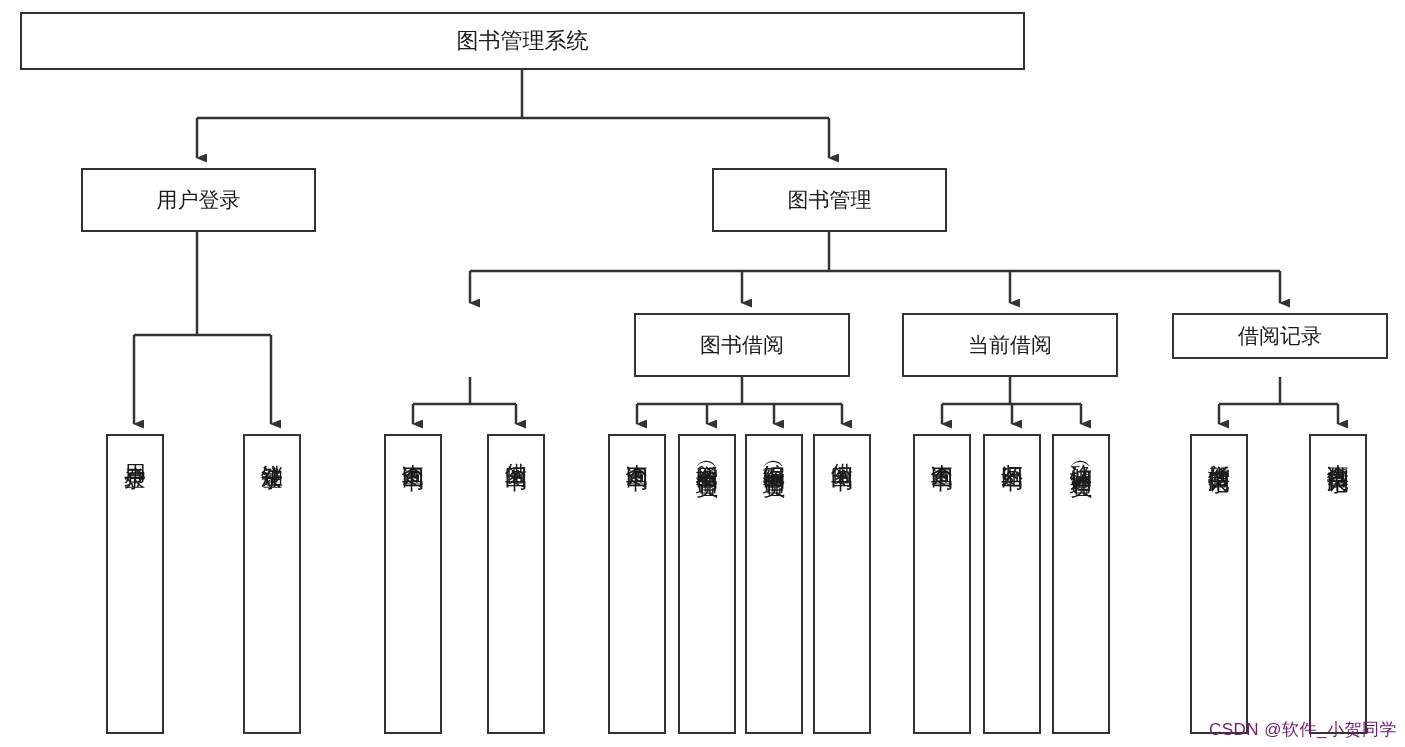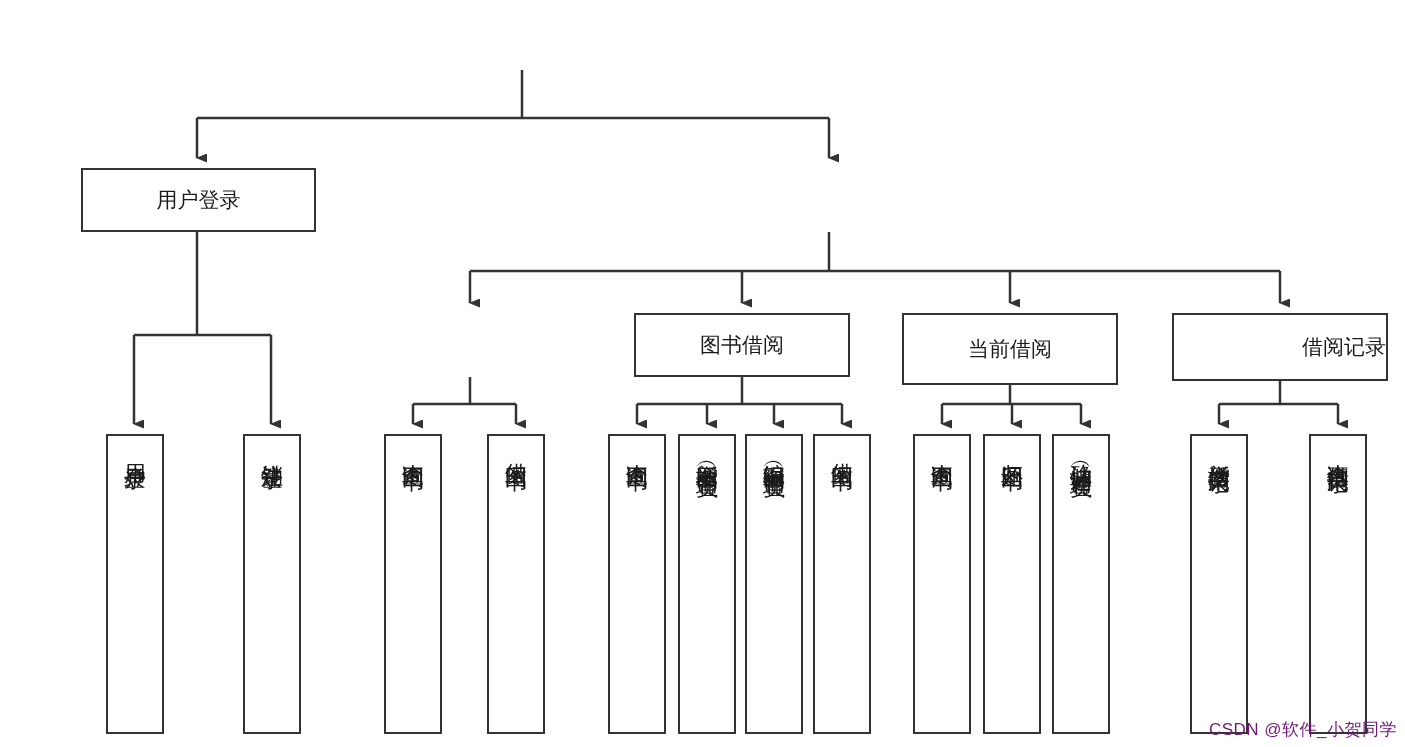--- a/index.html
+++ b/index.html
@@ -118,32 +118,38 @@
       <path d="M1012,404 L1012,424" marker-end="url(#arw)"></path>
       <path d="M1081,404 L1081,424" marker-end="url(#arw)"></path>
 
       <path d="M1280,377 L1280,404"></path>
       <path d="M1219,404 L1338,404"></path>
       <path d="M1219,404 L1219,424" marker-end="url(#arw)"></path>
       <path d="M1338,404 L1338,424" marker-end="url(#arw)"></path>
     </g>
   </svg>
 
+  <div class="node root h" style="left:20px;top:12px;width:1005px;height:58px;">
+    <span class="label">图书管理系统</span>
+  </div>
 
   <div class="node h" style="left:81px;top:168px;width:235px;height:64px;">
     <span class="label">用户登录</span>
+  </div>
+  <div class="node h" style="left:712px;top:168px;width:235px;height:64px;">
+    <span class="label">图书管理</span>
   </div>
 
   <div class="node h" style="left:634px;top:313px;width:216px;height:64px;">
     <span class="label">图书借阅</span>
   </div>
-  <div class="node h" style="left:902px;top:313px;width:216px;height:72px;">
+  <div class="node h" style="left:902px;top:313px;width:216px;height:64px;">
     <span class="label">当前借阅</span>
   </div>
-  <div class="node h" style="left:1172px;top:313px;width:216px;height:68px;justify-content:flex-end;">
+  <div class="node h" style="left:1172px;top:313px;width:216px;height:46px;">
     <span class="label">借阅记录</span>
   </div>
 
   <div class="node v" style="left:106px;top:434px;width:58px;height:300px;">
     <span class="label">用户登录</span>
   </div>
   <div class="node v" style="left:243px;top:434px;width:58px;height:300px;">
     <span class="label">注销登录</span>
   </div>
 

